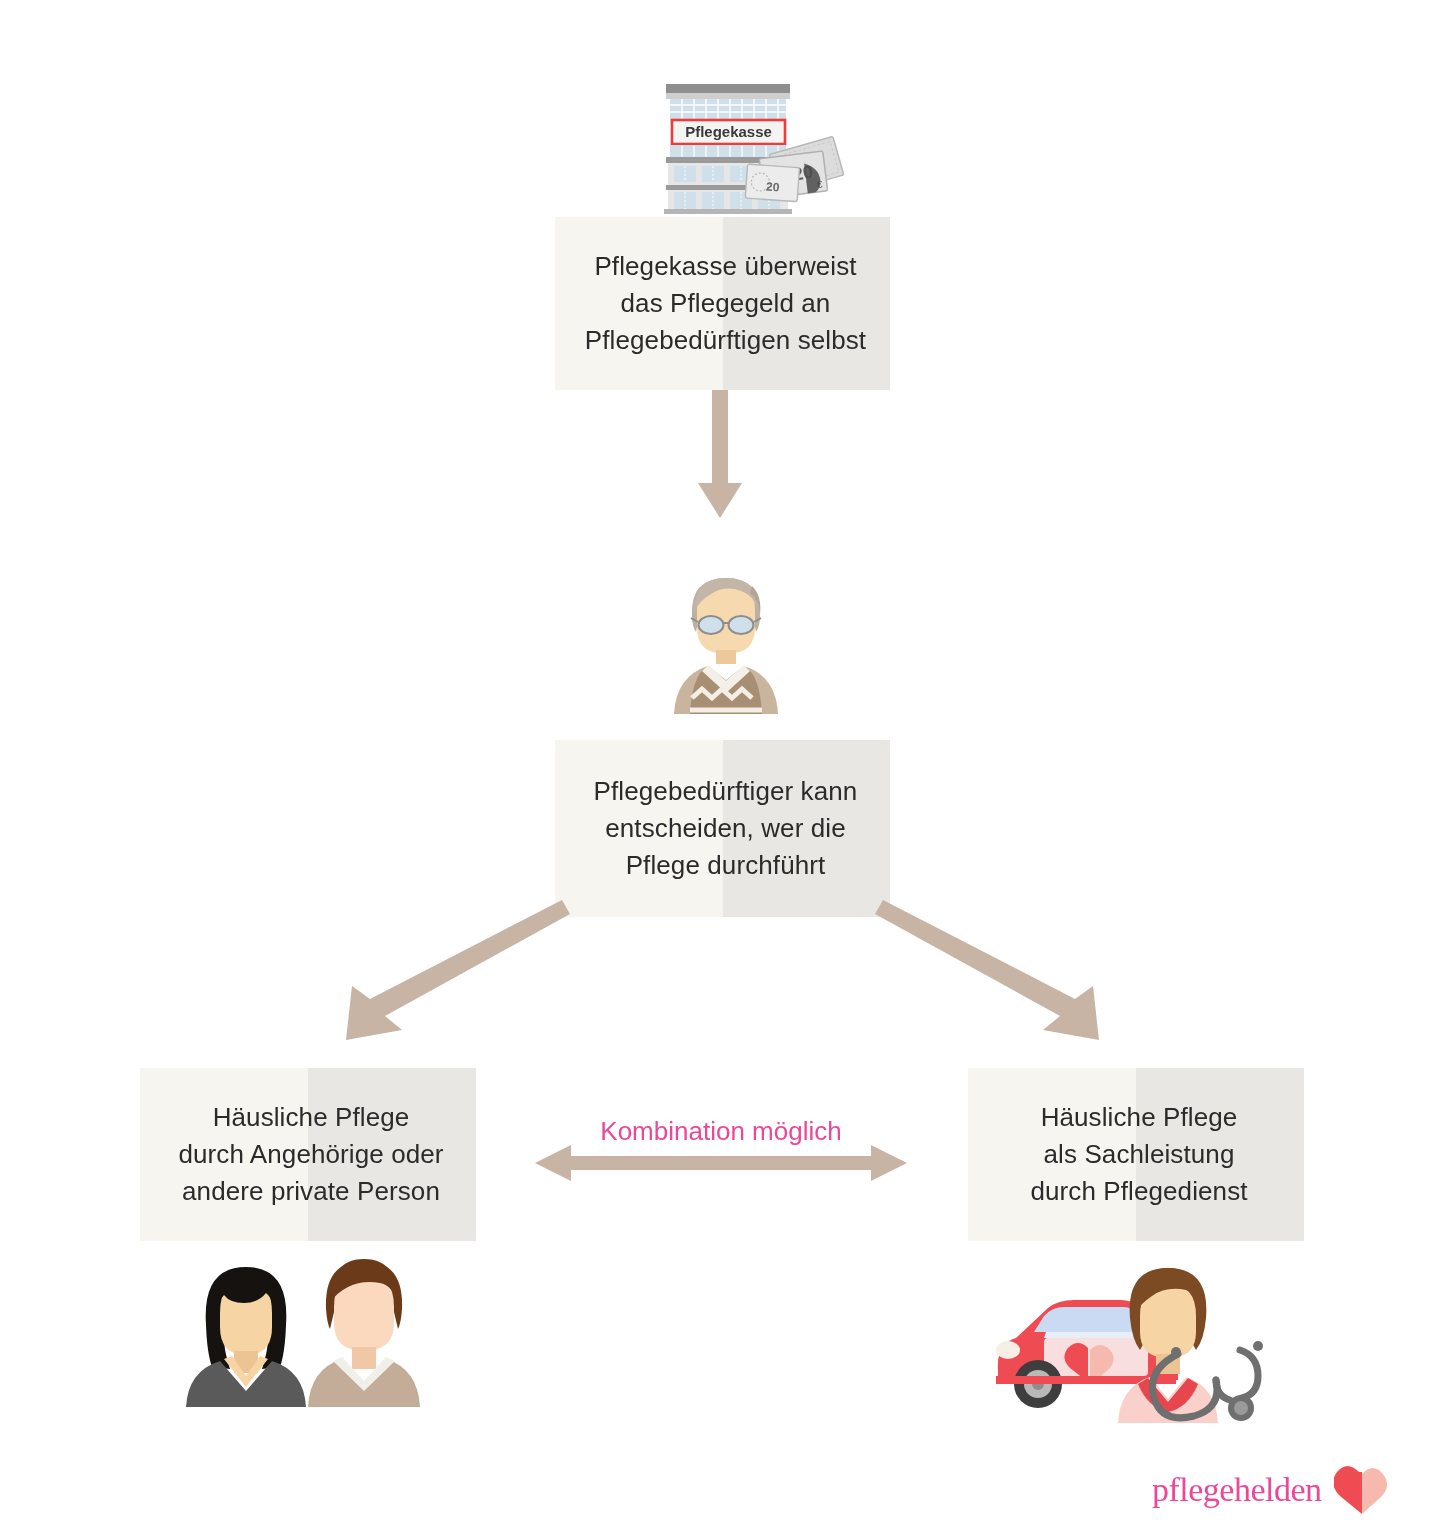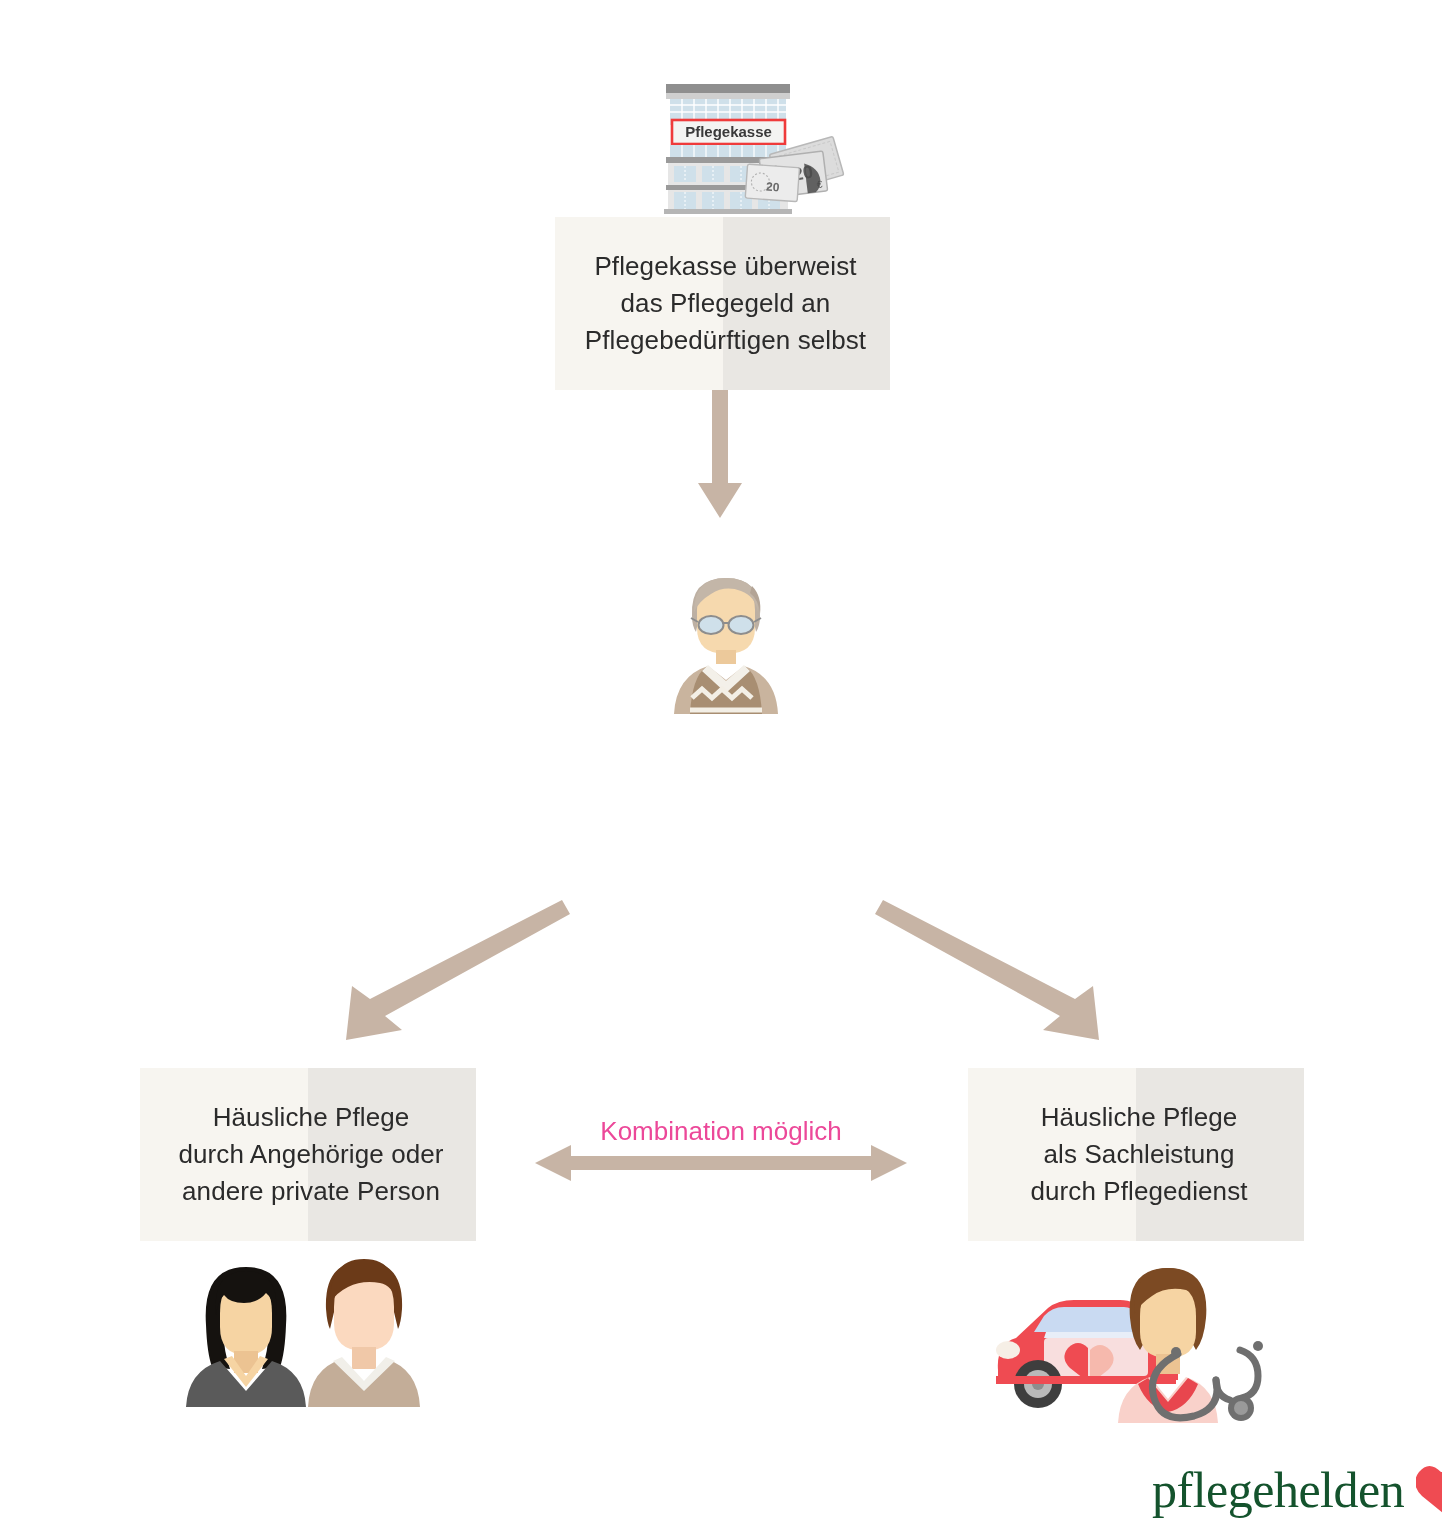--- a/index.html
+++ b/index.html
@@ -70,22 +70,22 @@
 
   
   .logo {
     position: absolute;
     display: flex;
     align-items: center;
     gap: 12px;
   }
   .logo .wordmark {
     font-family: "Liberation Serif", serif;
-    font-size: 50px;
-    color: #14532d;
+    font-size: 34px;
+    color: #ec4899;
     letter-spacing: -0.5px;
     line-height: 1;
   }
 </style>
 </head>
 <body>
 
 <div id="stage">
 
   <div class="icon-wrap" style="left:648px; top:80px; width:200px; height:135px;">
@@ -215,20 +215,27 @@
 
       <path d="M40 101 q-14 10 -16 47 h72 q-2 -37 -16 -47 l-20 16 Z" fill="#a88e72"></path>
 
       <path d="M42 99 l18 16 l18 -16 l6 6 l-24 22 l-24 -22 Z" fill="#f3f0e9"></path>
 
       <path d="M26 132 l10 -9 l10 9 l10 -9 l10 9 l10 -9 l10 9" fill="none" stroke="#f3efe6" stroke-width="5"></path>
       <path d="M24 144 h72" stroke="#f3efe6" stroke-width="5"></path>
     </svg>
   </div>
 
+  <div class="infobox" style="left:555px; top:740px; width:335px; height:177px;">
+    <div class="half-left"></div>
+    <div class="half-right"></div>
+    <div class="boxtext">Pflegebedürftiger kann
+entscheiden, wer die
+Pflege durchführt</div>
+  </div>
 
   <svg class="arrow-svg" style="left:330px; top:900px; width:240px; height:150px;" viewBox="0 0 240 150">
     <path d="M232 0 L240 14 L55 116 L72 130 L16 140 L22 86 L40 99 Z" fill="#c7b4a5"></path>
   </svg>
 
   <svg class="arrow-svg" style="left:875px; top:900px; width:240px; height:150px;" viewBox="0 0 240 150">
     <path d="M8 0 L0 14 L185 116 L168 130 L224 140 L218 86 L200 99 Z" fill="#c7b4a5"></path>
   </svg>
 
   <div class="infobox" style="left:140px; top:1068px; width:336px; height:173px;">

